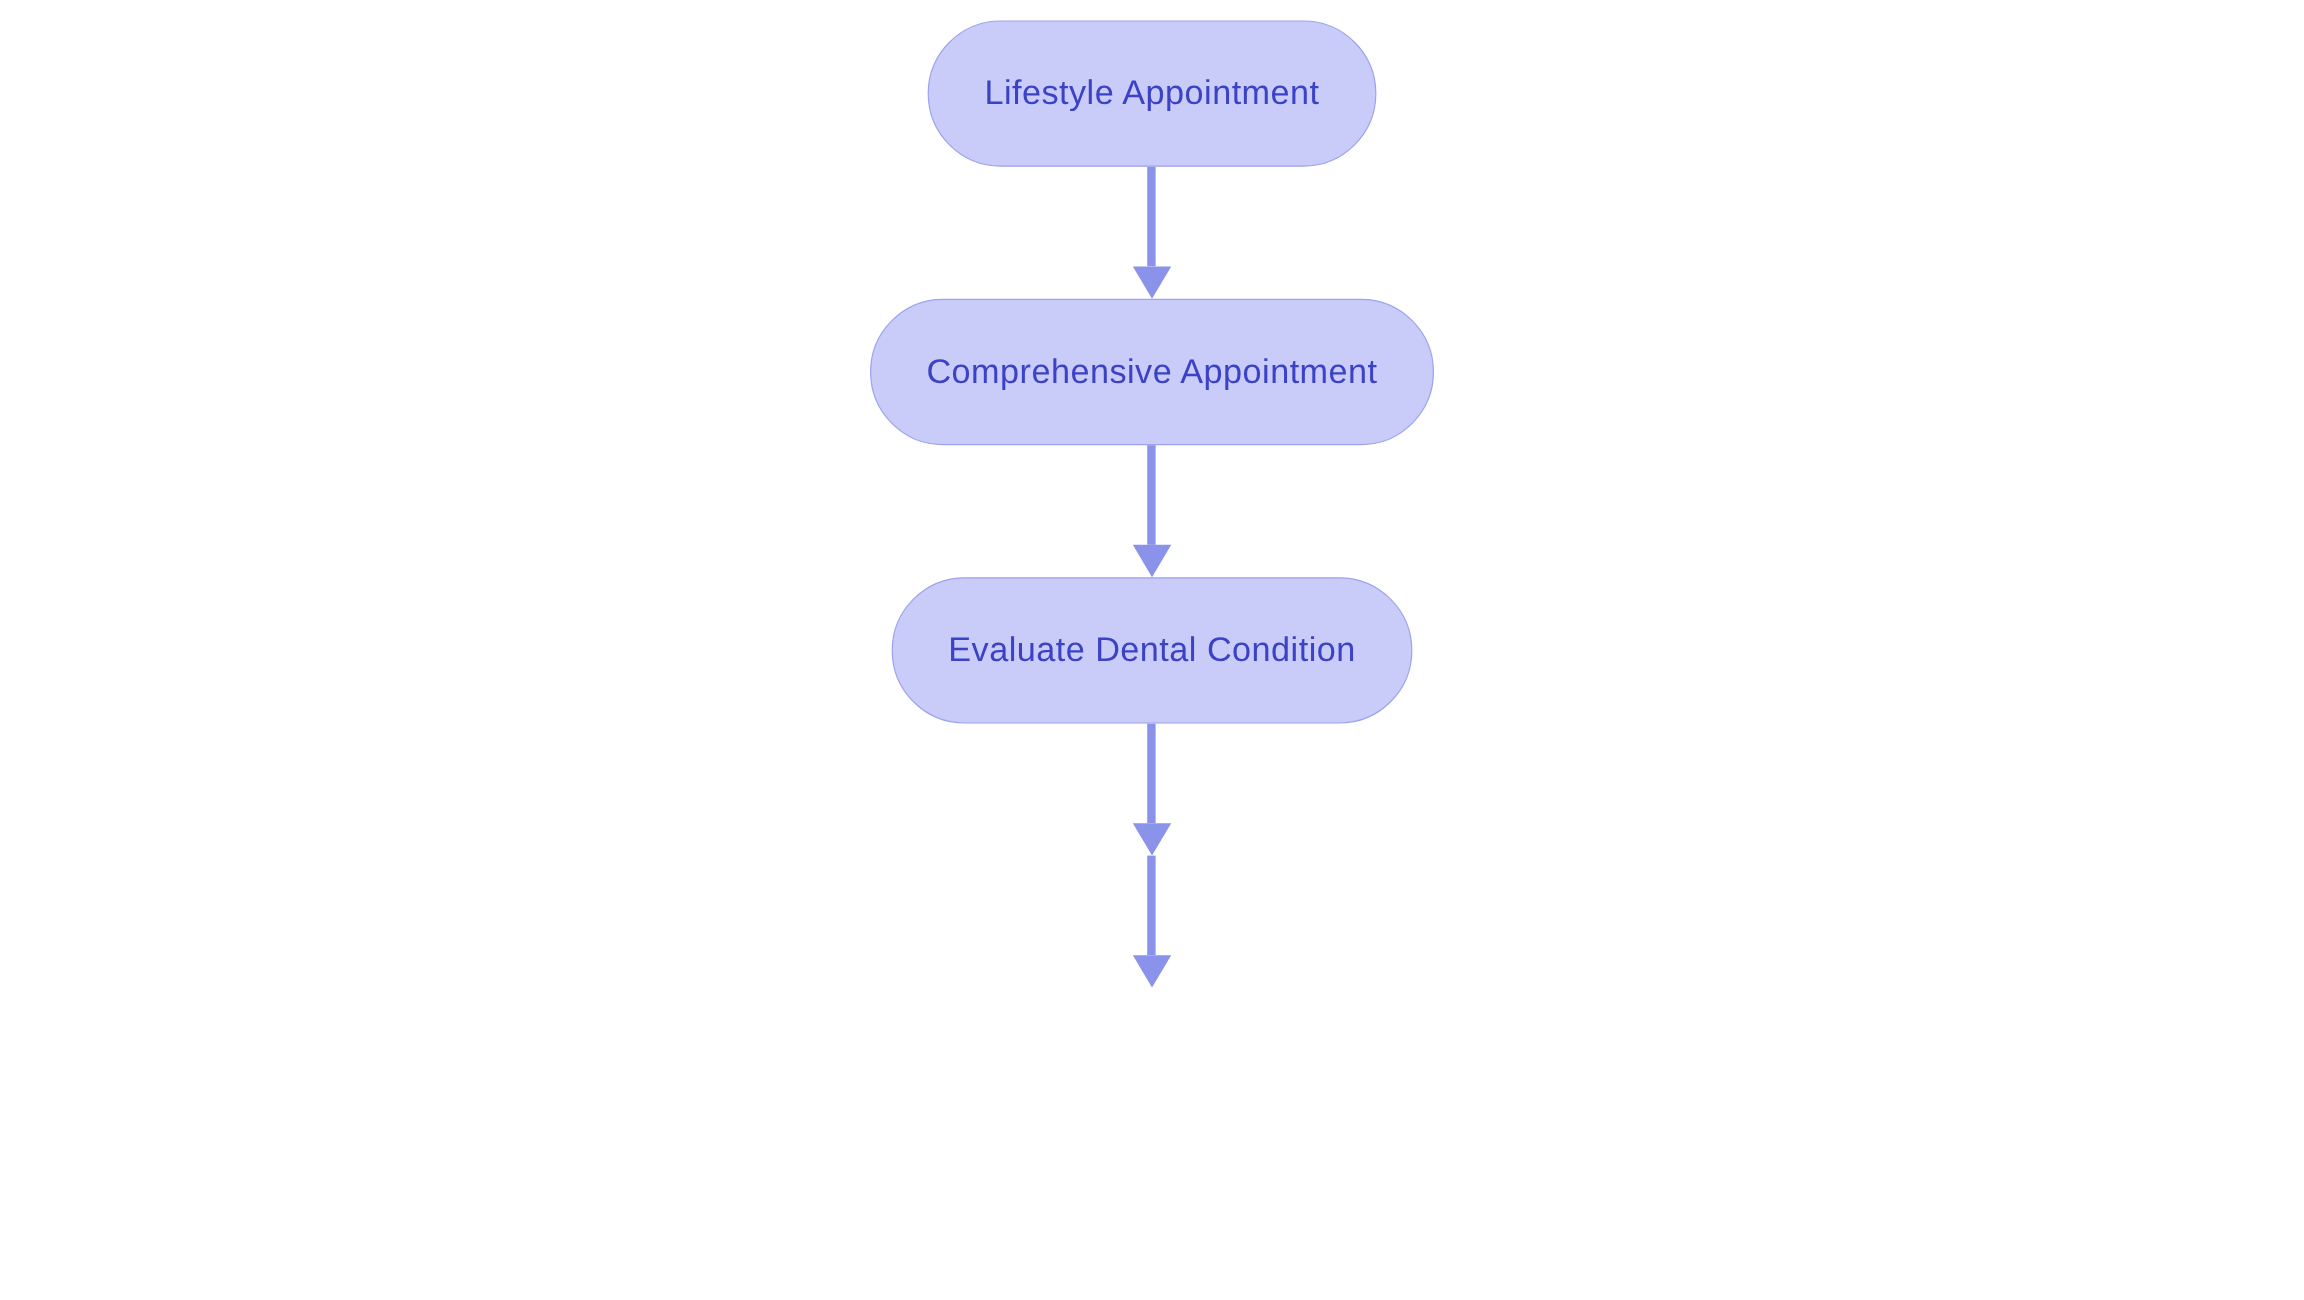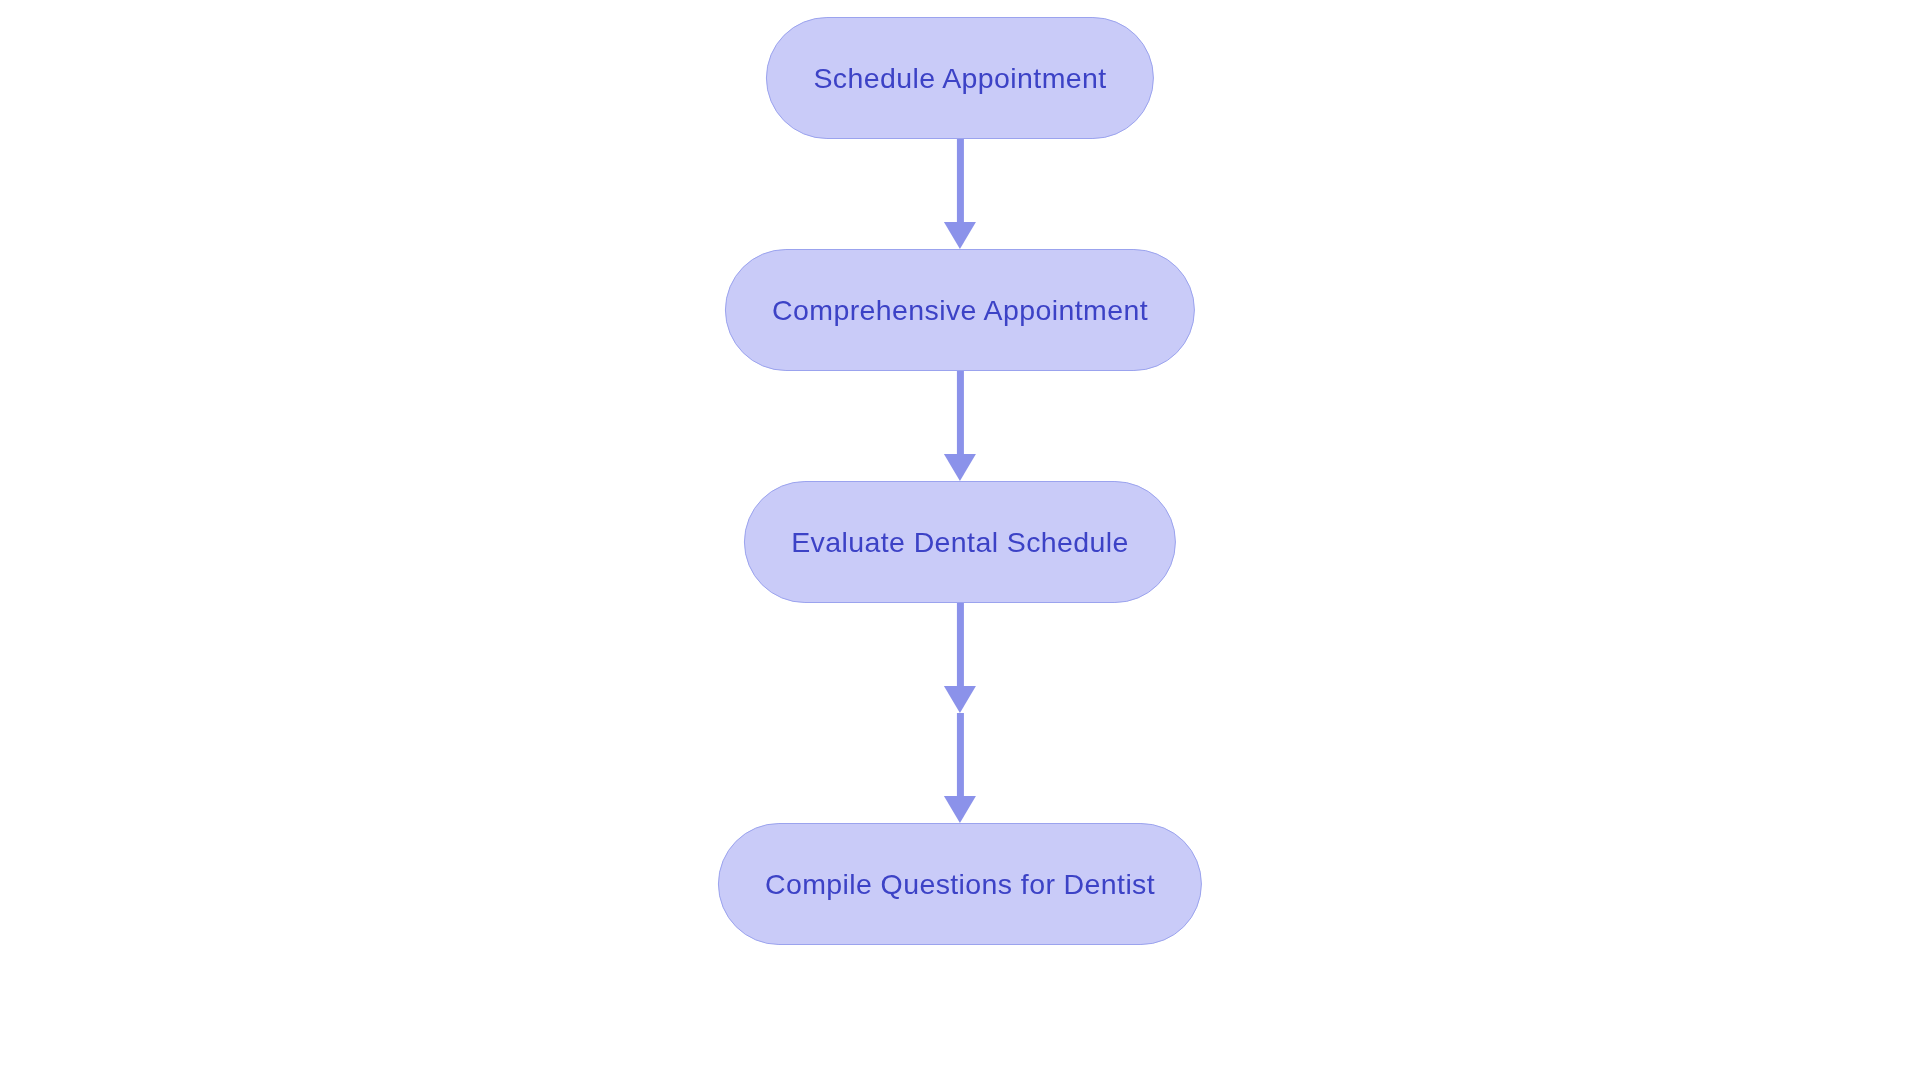--- a/index.html
+++ b/index.html
@@ -58,40 +58,37 @@
     border-left:16px solid transparent;
     border-right:16px solid transparent;
     border-top:27px solid var(--arrow);
   }
 </style>
 </head>
 <body>
 
 <main class="canvas">
     <div class="node">
-    <span class="label">Schedule Appointment</span>
+    <span class="label">Lifestyle Appointment</span>
   </div>
     <div class="arrow">
     <div class="shaft"></div>
     <div class="head"></div>
   </div>
     <div class="node">
     <span class="label">Comprehensive Appointment</span>
   </div>
     <div class="arrow">
     <div class="shaft"></div>
     <div class="head"></div>
   </div>
     <div class="node">
-    <span class="label">Evaluate Dental Schedule</span>
+    <span class="label">Evaluate Dental Condition</span>
   </div>
     <div class="arrow">
     <div class="shaft"></div>
     <div class="head"></div>
   </div>
     <div class="arrow">
     <div class="shaft"></div>
     <div class="head"></div>
   </div>
-    <div class="node">
-    <span class="label">Compile Questions for Dentist</span>
-  </div>
   </main>
 
 </body></html>

